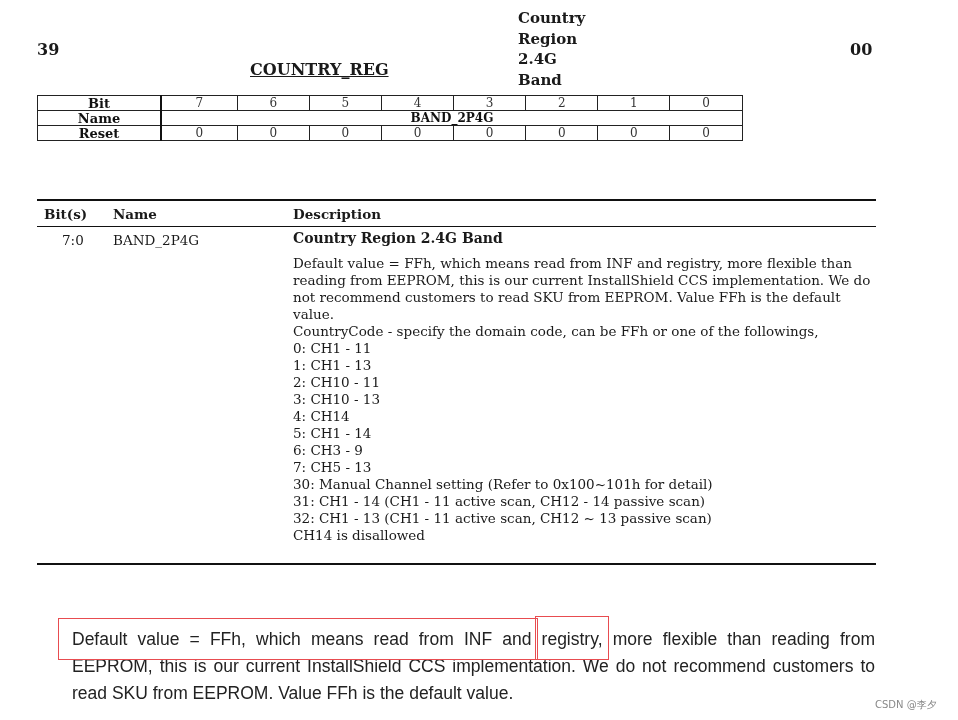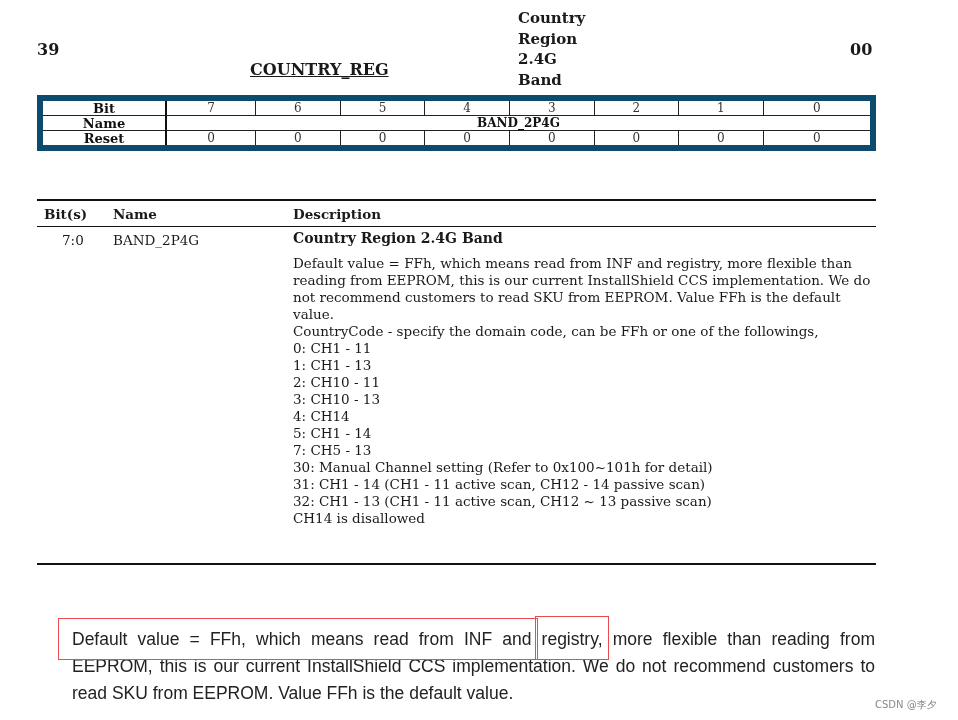--- a/index.html
+++ b/index.html
@@ -3,21 +3,21 @@
 <meta charset="utf-8">
 <style>
   html, body { margin:0; padding:0; background:#ffffff; }
   body { width:958px; height:720px; position:relative; overflow:hidden; color:#1a1a1a; font-family:"DejaVu Serif", serif; }
   .abs { position:absolute; }
   .hdr-num { left:37px; top:40px; font-size:16px; font-weight:bold; }
   .hdr-title { left:250px; top:39px; font-size:16px; font-weight:bold; text-decoration:underline;margin-top:21px; }
   .hdr-desc { left:518px; top:8px; font-size:15px; font-weight:bold; line-height:20.5px; width:100px; }
   .hdr-offset { left:850px; top:40px; font-size:16px; font-weight:bold; }
 
-  table.reg { position:absolute; left:37px; top:95px; width:839px; border-collapse:collapse; border:6px solid #0c4a6e; font-size:12px; }
+  table.reg { position:absolute; left:37px; top:95px; width:706px; border-collapse:collapse; border:1px solid #0c4a6e; font-size:12px; }
   table.reg td { border:1px solid #222; text-align:center; height:14px; line-height:13px; padding:0; color:#333; }
   table.reg td.lbl { font-weight:bold; color:#111; width:122px; border-right:2px solid #111; font-size:13px; }
   table.reg td.bold { font-weight:bold; color:#111; }
 
   .rule { position:absolute; left:37px; width:839px; background:#111; }
   .th { position:absolute; top:206px; font-size:13.5px; font-weight:bold; }
   .bits { left:62px; top:232px; font-size:13.5px; }
   .fname { left:113px; top:232px; font-size:13.5px; }
   .desc { left:293px; top:230px; width:580px; font-size:13.5px; line-height:17px; }
   .desc .dtitle { font-weight:bold; font-size:14px; margin-bottom:8px; }
@@ -85,20 +85,21 @@
   <div>reading from EEPROM, this is our current InstallShield CCS implementation. We do</div>
   <div>not recommend customers to read SKU from EEPROM. Value FFh is the default</div>
   <div>value.</div>
   <div>CountryCode - specify the domain code, can be FFh or one of the followings,</div>
   <div>0: CH1 - 11</div>
   <div>1: CH1 - 13</div>
   <div>2: CH10 - 11</div>
   <div>3: CH10 - 13</div>
   <div>4: CH14</div>
   <div>5: CH1 - 14</div>
+  <div>6: CH3 - 9</div>
   <div>7: CH5 - 13</div>
   <div>30: Manual Channel setting (Refer to 0x100~101h for detail)</div>
   <div>31: CH1 - 14 (CH1 - 11 active scan, CH12 - 14 passive scan)</div>
   <div>32: CH1 - 13 (CH1 - 11 active scan, CH12 ~ 13 passive scan)</div>
   <div>CH14 is disallowed</div>
 </div>
 <div class="rule" style="top:563px;height:2px;"></div>
 
 <div class="abs para">Default value = FFh, which means read from INF and registry, more flexible than reading from EEPROM, this is our current InstallShield CCS implementation. We do not recommend customers to read SKU from EEPROM. Value FFh is the default value.</div>
 <div class="hl" style="left:58px;top:618px;width:478px;height:40px;"></div>

